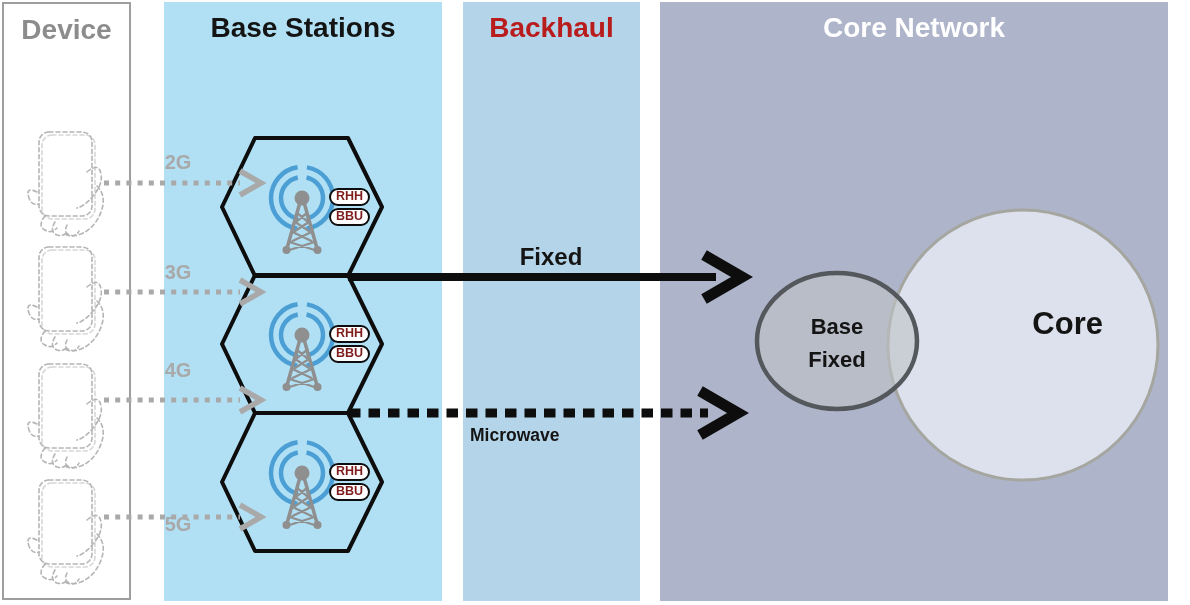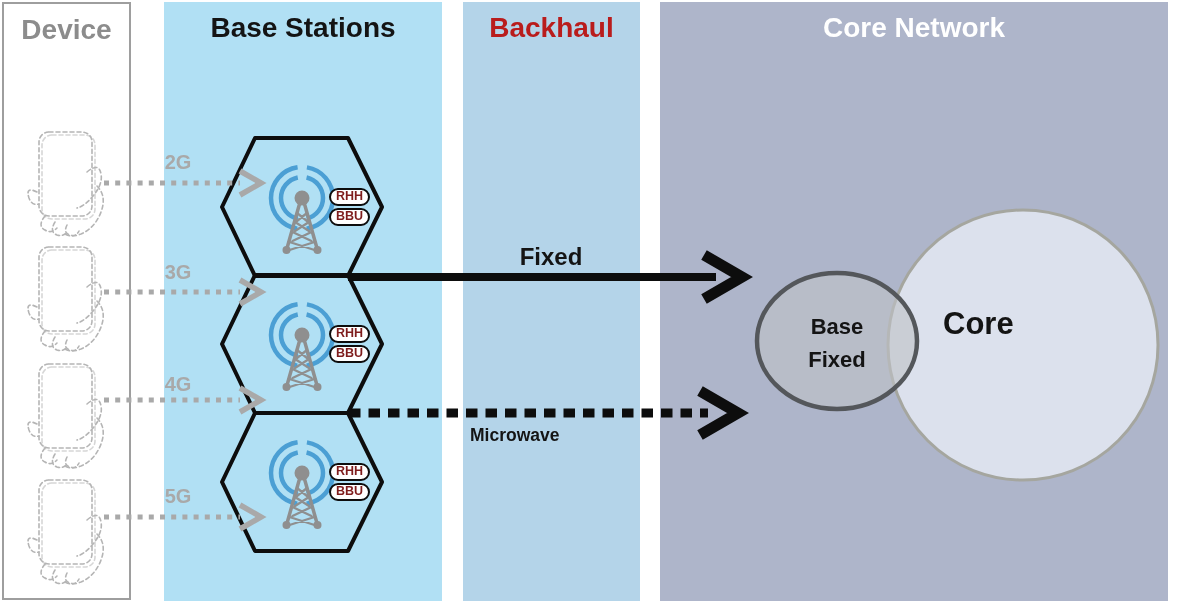--- a/index.html
+++ b/index.html
@@ -60,22 +60,22 @@
     left: 133px;
     width: 34px;
     text-align: center;
     font-size: 20px;
     font-weight: bold;
     color: #a9a9a9;
     margin-left: 28px;
   }
   .gen-2g { top: 151px; }
   .gen-3g { top: 261px; }
-  .gen-4g { top: 373px; }
-  .gen-5g { top: 485px; }
+  .gen-4g { top: 359px; }
+  .gen-5g { top: 513px; }
 
   .unit-box {
     position: absolute;
     left: 329px;
     width: 41px;
     height: 18px;
     box-sizing: border-box;
     background: #ffffff;
     border: 2.5px solid #0d0d0d;
     border-radius: 9px;
@@ -119,21 +119,21 @@
     font-size: 22px;
     font-weight: bold;
     color: #141414;
     line-height: 33px;
   }
   .core-cloud-label {
     position: absolute;
     left: 943px;
     top: 301px;
     width: 160px;
-    text-align: left;
+    text-align: right;
     font-size: 31px;
     font-weight: bold;
     color: #141414;
     line-height: 46px;
   }
 
   
   .hex        { fill: none; stroke: #0d0d0d; stroke-width: 4; stroke-linejoin: round; }
   .arc        { fill: none; stroke: #4b9fd4; stroke-width: 4.5; }
   .mast       { fill: none; stroke: #8f8f8f; stroke-width: 3.5; stroke-linecap: round; }

